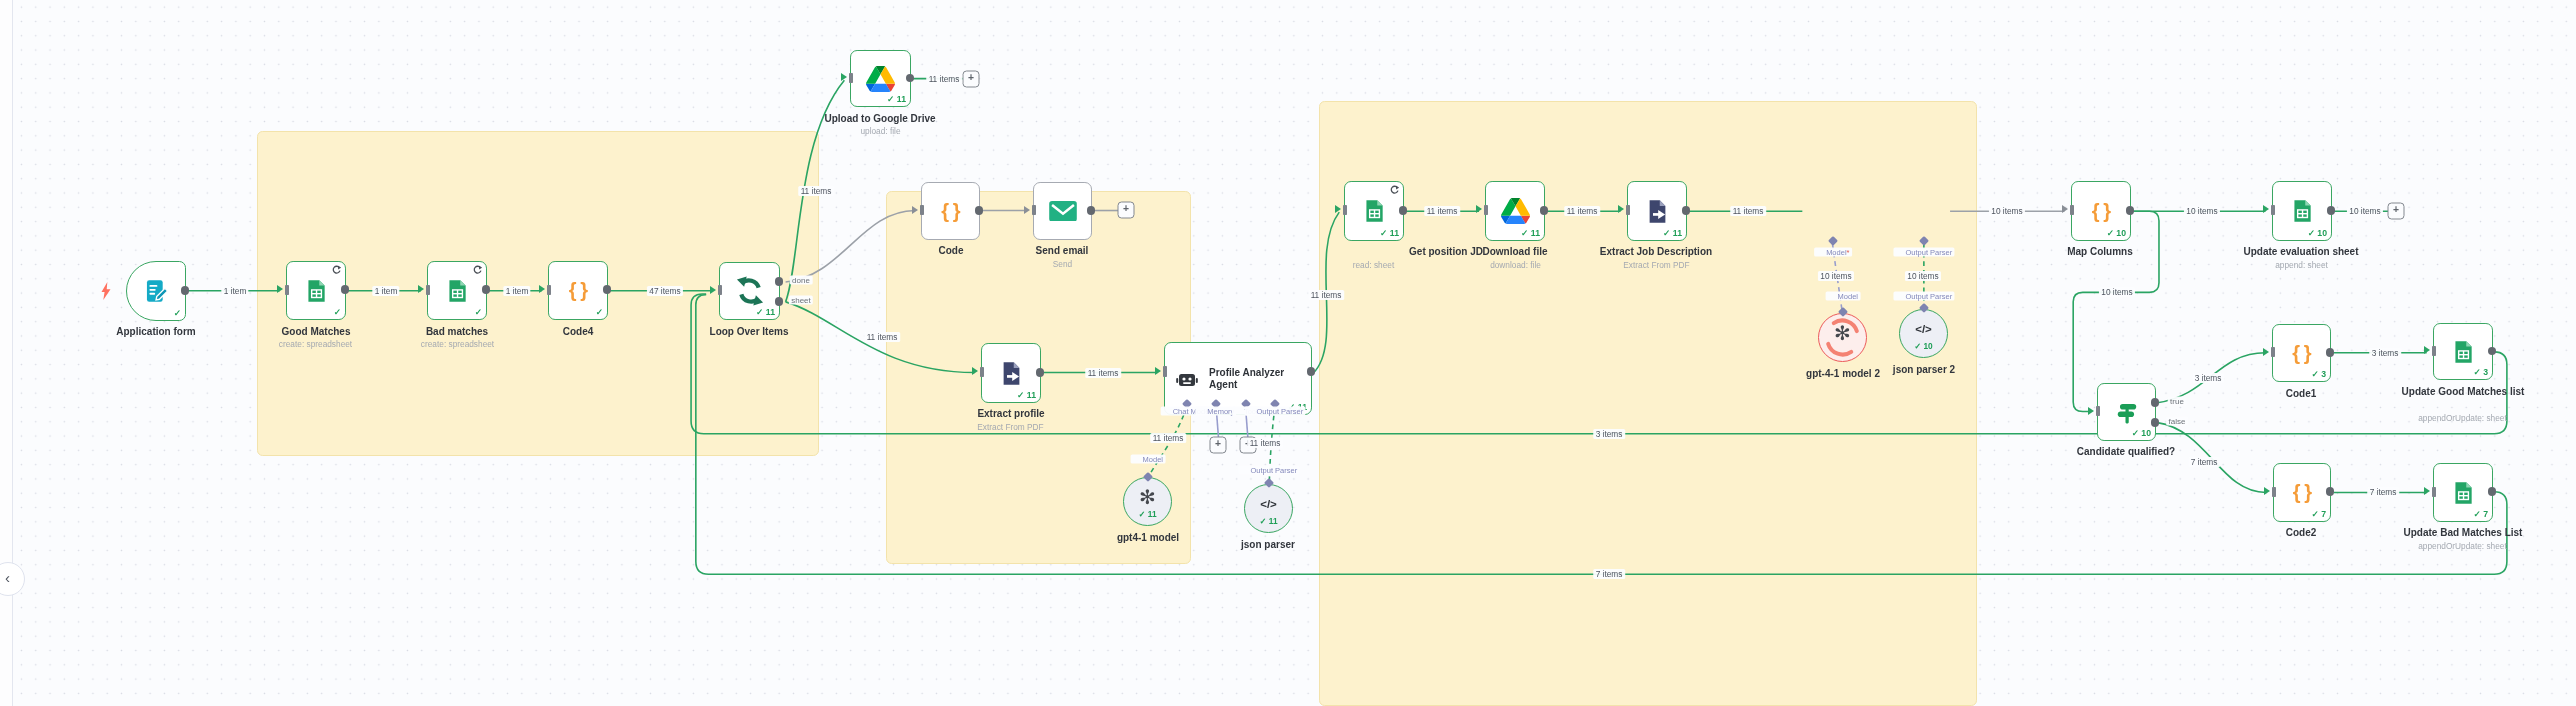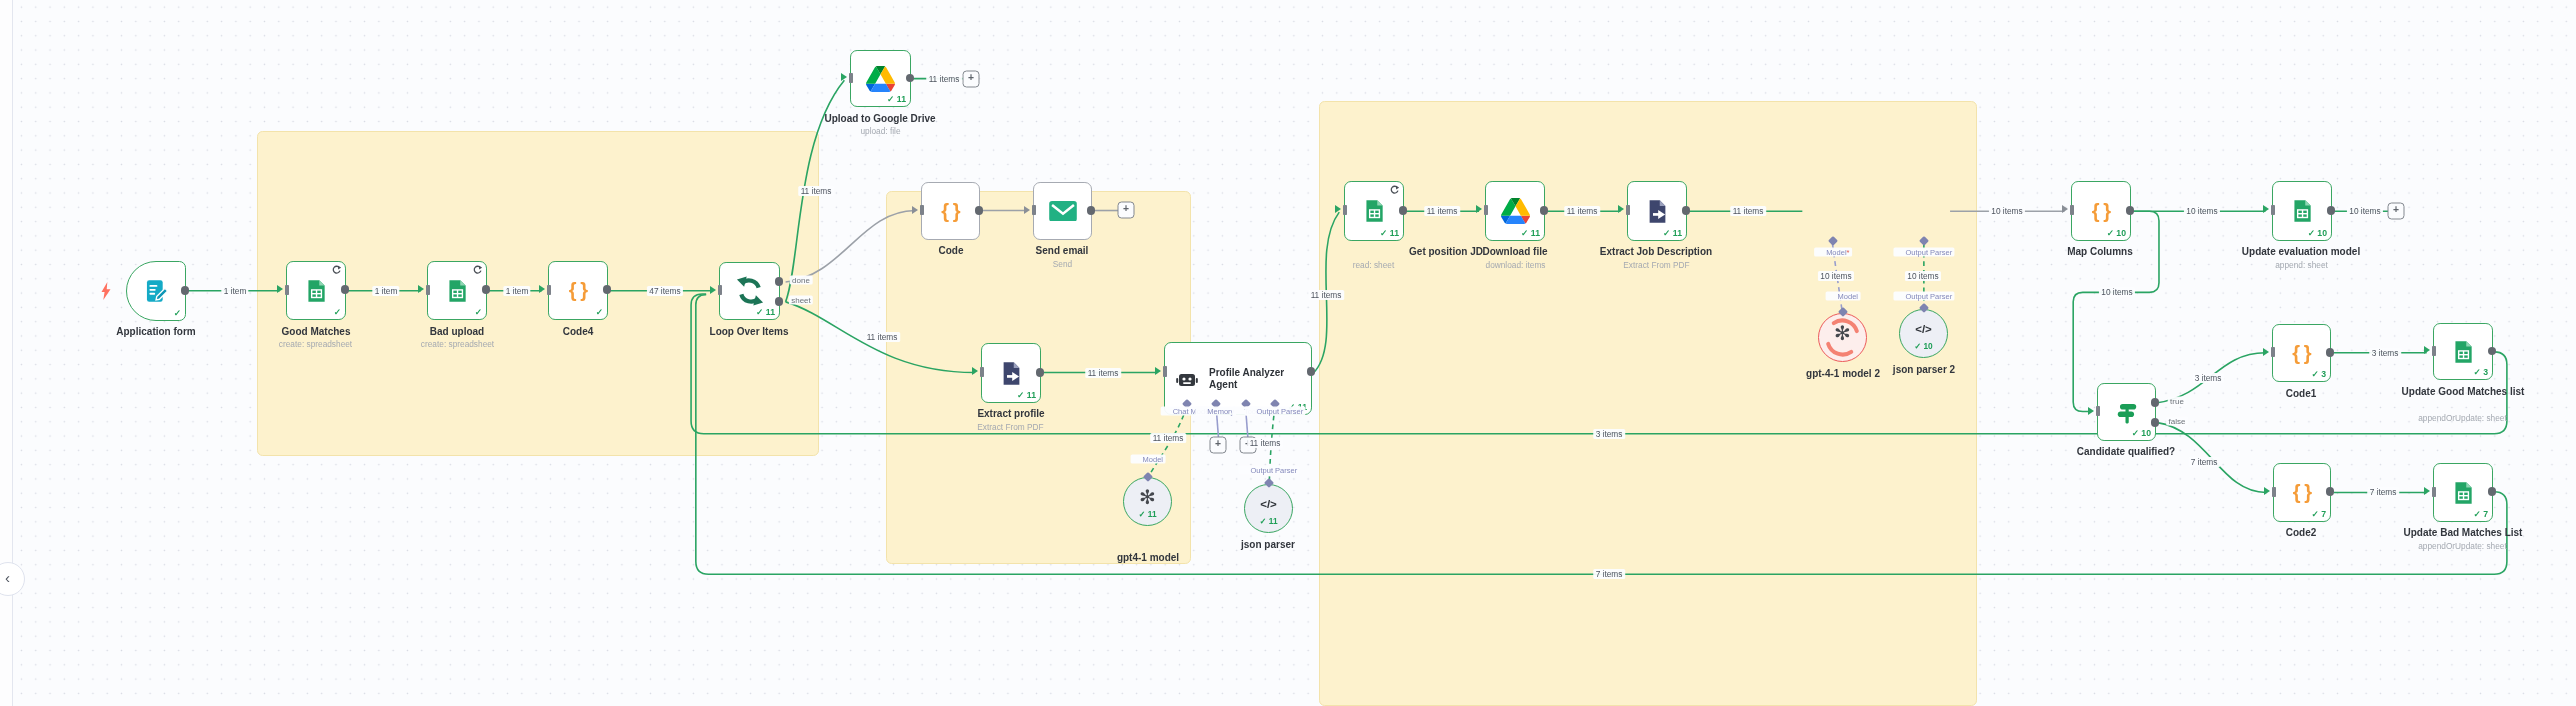--- a/index.html
+++ b/index.html
@@ -149,21 +149,21 @@
       </div>
       <div class="check">✓</div>
       <div class="refresh-badge"><svg width="9.5" height="9.5" viewBox="0 0 14 14">
           <path d="M11.7 8.2 A5 5 0 1 1 11 4" fill="none" stroke="#4a4f56" stroke-width="1.9"></path>
           <path d="M8.8 1 L13.4 3.9 L9 6.6 Z" fill="#4a4f56"></path>
         </svg></div>
       <div class="in-stub" style="top: 22.6px;"></div>
       <div class="in-arrow" style="top: 23px;"></div>
       <div class="out-dot" style="top: 23.4px;"></div>
     </div>
-    <div class="node-label" style="left: 392px; top: 326px; width: 130px;">Bad upload</div>
+    <div class="node-label" style="left: 392px; top: 326px; width: 130px;">Bad matches</div>
     <div class="node-sub" style="left: 386px; top: 339px; width: 143px;">create: spreadsheet</div>
     <div class="node st-success" style="left: 548px; top: 261px; width: 60px; height: 59px;">
       <div class="icon-wrap">
         <span class="brace">{ }</span>
       </div>
       <div class="check">✓</div>
       <div class="in-stub" style="top: 22.6px;"></div>
       <div class="in-arrow" style="top: 23px;"></div>
       <div class="out-dot" style="top: 23.4px;"></div>
     </div>
@@ -260,21 +260,21 @@
       <div class="in-stub" style="top: 23.4px;"></div>
       <div class="in-arrow" style="top: 24px;"></div>
       <div class="out-dot" style="top: 24px;"></div>
     </div>
     <div class="node circle st-success" style="left: 1123px; top: 477px; width: 49px; height: 49px;">
       <div class="icon-wrap">
         <span class="oai">✻</span>
       </div>
       <div class="check">✓ 11</div>
     </div>
-    <div class="node-label" style="left: 1083px; top: 552px; width: 130px;">gpt4-1 model</div>
+    <div class="node-label" style="left: 1083px; top: 532px; width: 130px;">gpt4-1 model</div>
     <div class="node circle st-success" style="left: 1244px; top: 484px; width: 49px; height: 49px;">
       <div class="icon-wrap">
         <span class="ctag">&lt;/&gt;</span>
       </div>
       <div class="check">✓ 11</div>
     </div>
     <div class="node-label" style="left: 1203px; top: 539px; width: 130px;">json parser</div>
     <div class="node st-success" style="left: 1344px; top: 181px; width: 60px; height: 60px;">
       <div class="icon-wrap">
         <svg width="26" height="26" viewBox="0 0 24 24">
@@ -306,21 +306,21 @@
           <path d="m59.8 53h-32.3l-13.75 23.8c1.35.8 2.9 1.2 4.5 1.2h50.8c1.6 0 3.15-.45 4.5-1.2z" fill="#2684fc"></path>
           <path d="m73.4 26.5-12.7-22c-.8-1.4-1.95-2.5-3.3-3.3l-13.75 23.8 16.15 28h27.45c0-1.55-.4-3.1-1.2-4.5z" fill="#ffba00"></path>
         </svg>
       </div>
       <div class="check">✓ 11</div>
       <div class="in-stub" style="top: 23px;"></div>
       <div class="in-arrow" style="top: 23.4px;"></div>
       <div class="out-dot" style="top: 24px;"></div>
     </div>
     <div class="node-label" style="left: 1450px; top: 246px; width: 130px;">Download file</div>
-    <div class="node-sub" style="left: 1444px; top: 260px; width: 143px;">download: items</div>
+    <div class="node-sub" style="left: 1444px; top: 260px; width: 143px;">download: file</div>
     <div class="node st-success" style="left: 1627px; top: 181px; width: 60px; height: 60px;">
       <div class="icon-wrap">
         <svg width="27" height="27" viewBox="0 0 24 24">
           <path d="M5 2 h9 l5 5 v15 H5 z" fill="#3e466d"></path>
           <path d="M14 2 l5 5 h-5 z" fill="#9aa0bd"></path>
           <path d="M8 14.6 h7" stroke="#fff" stroke-width="2.4"></path>
           <path d="M12.6 10.6 l6.2 4 -6.2 4 z" fill="#fff"></path>
         </svg>
       </div>
       <div class="check">✓ 11</div>
@@ -365,21 +365,21 @@
           <rect x="8" y="11" width="9" height="7" fill="none" stroke="#fff" stroke-width="1.3"></rect>
           <line x1="8" y1="14.5" x2="17" y2="14.5" stroke="#fff" stroke-width="1.3"></line>
           <line x1="12.5" y1="11" x2="12.5" y2="18" stroke="#fff" stroke-width="1.3"></line>
         </svg>
       </div>
       <div class="check">✓ 10</div>
       <div class="in-stub" style="top: 23px;"></div>
       <div class="in-arrow" style="top: 23.4px;"></div>
       <div class="out-dot" style="top: 24px;"></div>
     </div>
-    <div class="node-label" style="left: 2236px; top: 246px; width: 130px;">Update evaluation model</div>
+    <div class="node-label" style="left: 2236px; top: 246px; width: 130px;">Update evaluation sheet</div>
     <div class="node-sub" style="left: 2230px; top: 260px; width: 143px;">append: sheet</div>
     <div class="node st-success" style="left: 2097px; top: 383px; width: 59px; height: 58px;">
       <div class="icon-wrap">
         <svg width="26" height="26" viewBox="0 0 24 24" fill="#1b9e57">
           <rect x="5.5" y="4.5" width="15" height="5.2" rx="2.6"></rect>
           <rect x="3.5" y="11.5" width="15" height="5.2" rx="2.6"></rect>
           <rect x="10.6" y="9" width="3" height="13.5" rx="1"></rect>
         </svg>
       </div>
       <div class="check">✓ 10</div>

